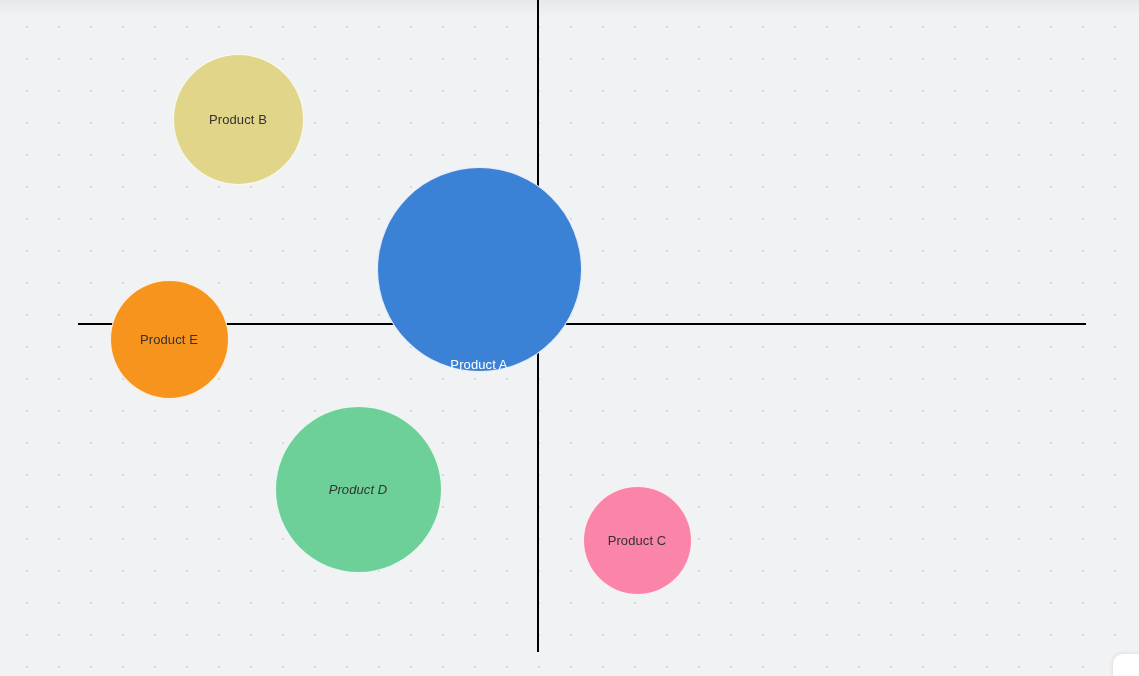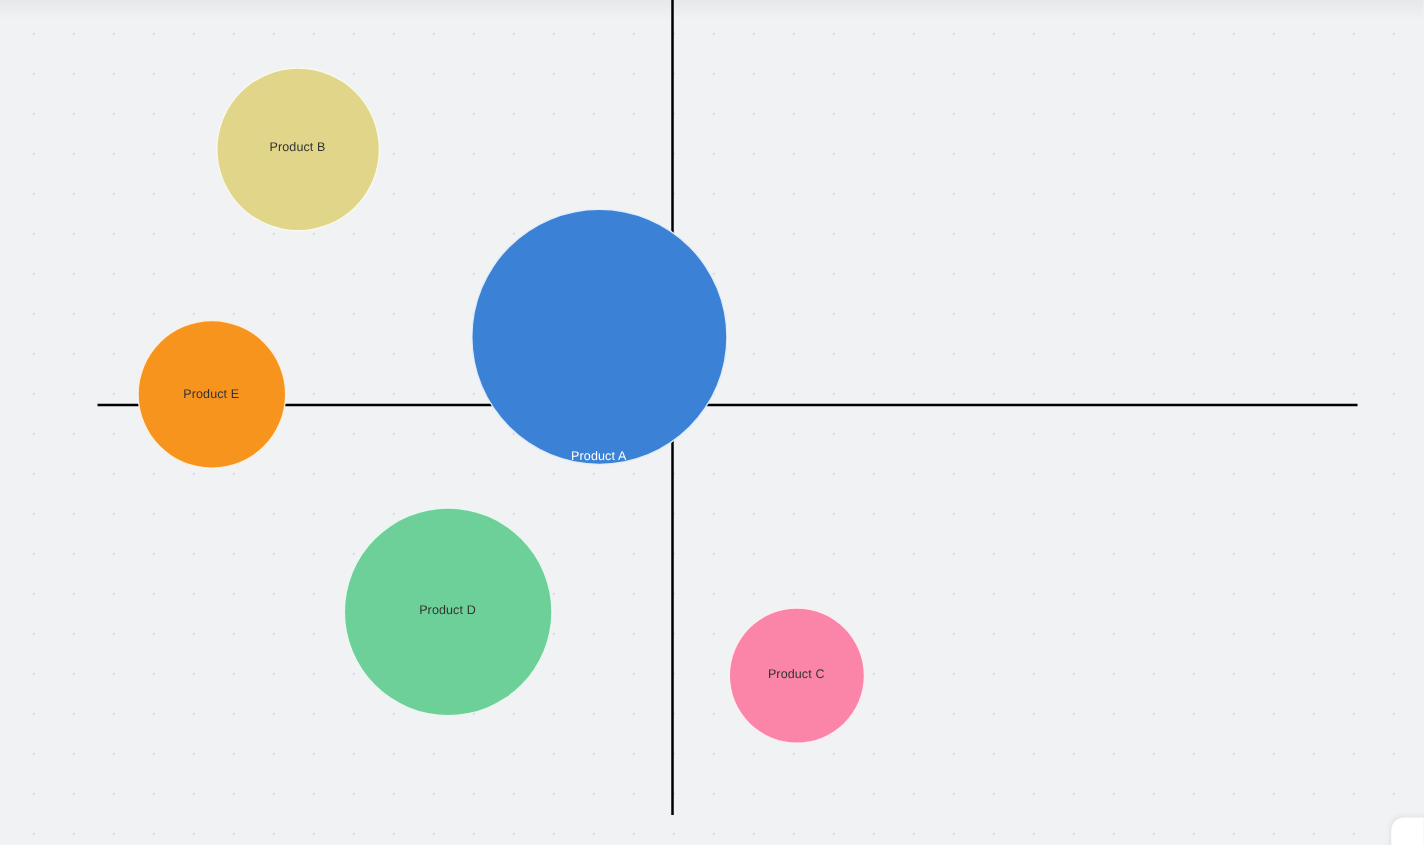--- a/index.html
+++ b/index.html
@@ -55,21 +55,21 @@
     position: absolute;
     border-radius: 50%;
     display: flex;
     align-items: center;
     justify-content: center;
     box-sizing: border-box;
     border: 1.5px solid rgba(255,255,255,0.85);
     cursor: pointer;
   }
   .bubble-label {
-    font-size: 10px;
+    font-size: 13px;
     line-height: 1;
     letter-spacing: 0.1px;
     white-space: nowrap;
     user-select: none;
   }
 
   
   #corner-panel {
     position: absolute;
     left: 1113px;
@@ -95,22 +95,22 @@
       <div class="bubble" style="width: 205px; height: 205px; left: 376.5px; top: 166.5px; background: rgb(59, 130, 214); align-items: flex-end;">
         <span class="bubble-label" style="color: rgb(255, 255, 255);">Product A</span>
       </div>
       <div class="bubble" style="width: 131px; height: 131px; left: 172.5px; top: 53.5px; background: rgb(224, 213, 136);">
         <span class="bubble-label" style="color: rgb(51, 51, 51);">Product B</span>
       </div>
       <div class="bubble" style="width: 109px; height: 109px; left: 582.5px; top: 485.5px; background: rgb(250, 133, 168);">
         <span class="bubble-label" style="color: rgb(51, 51, 51); text-align: right;">Product C</span>
       </div>
       <div class="bubble" style="width: 167px; height: 167px; left: 274.5px; top: 405.5px; background: rgb(110, 208, 153);">
-        <span class="bubble-label" style="color: rgb(51, 51, 51);">Product D</span>
+        <span class="bubble-label" style="color: rgb(51, 51, 51); font-style: italic;">Product D</span>
       </div>
-      <div class="bubble" style="width: 119px; height: 119px; left: 109.5px; top: 256px; background: rgb(247, 148, 30); align-items: center;">
+      <div class="bubble" style="width: 119px; height: 119px; left: 109.5px; top: 280px; background: rgb(247, 148, 30); align-items: center;">
         <span class="bubble-label" style="color: rgb(51, 51, 51);">Product E</span>
       </div>
     </div>
 
   <div id="corner-panel" style="background: rgb(255, 255, 255);"></div>
 
 </div>
 
 </body></html>

